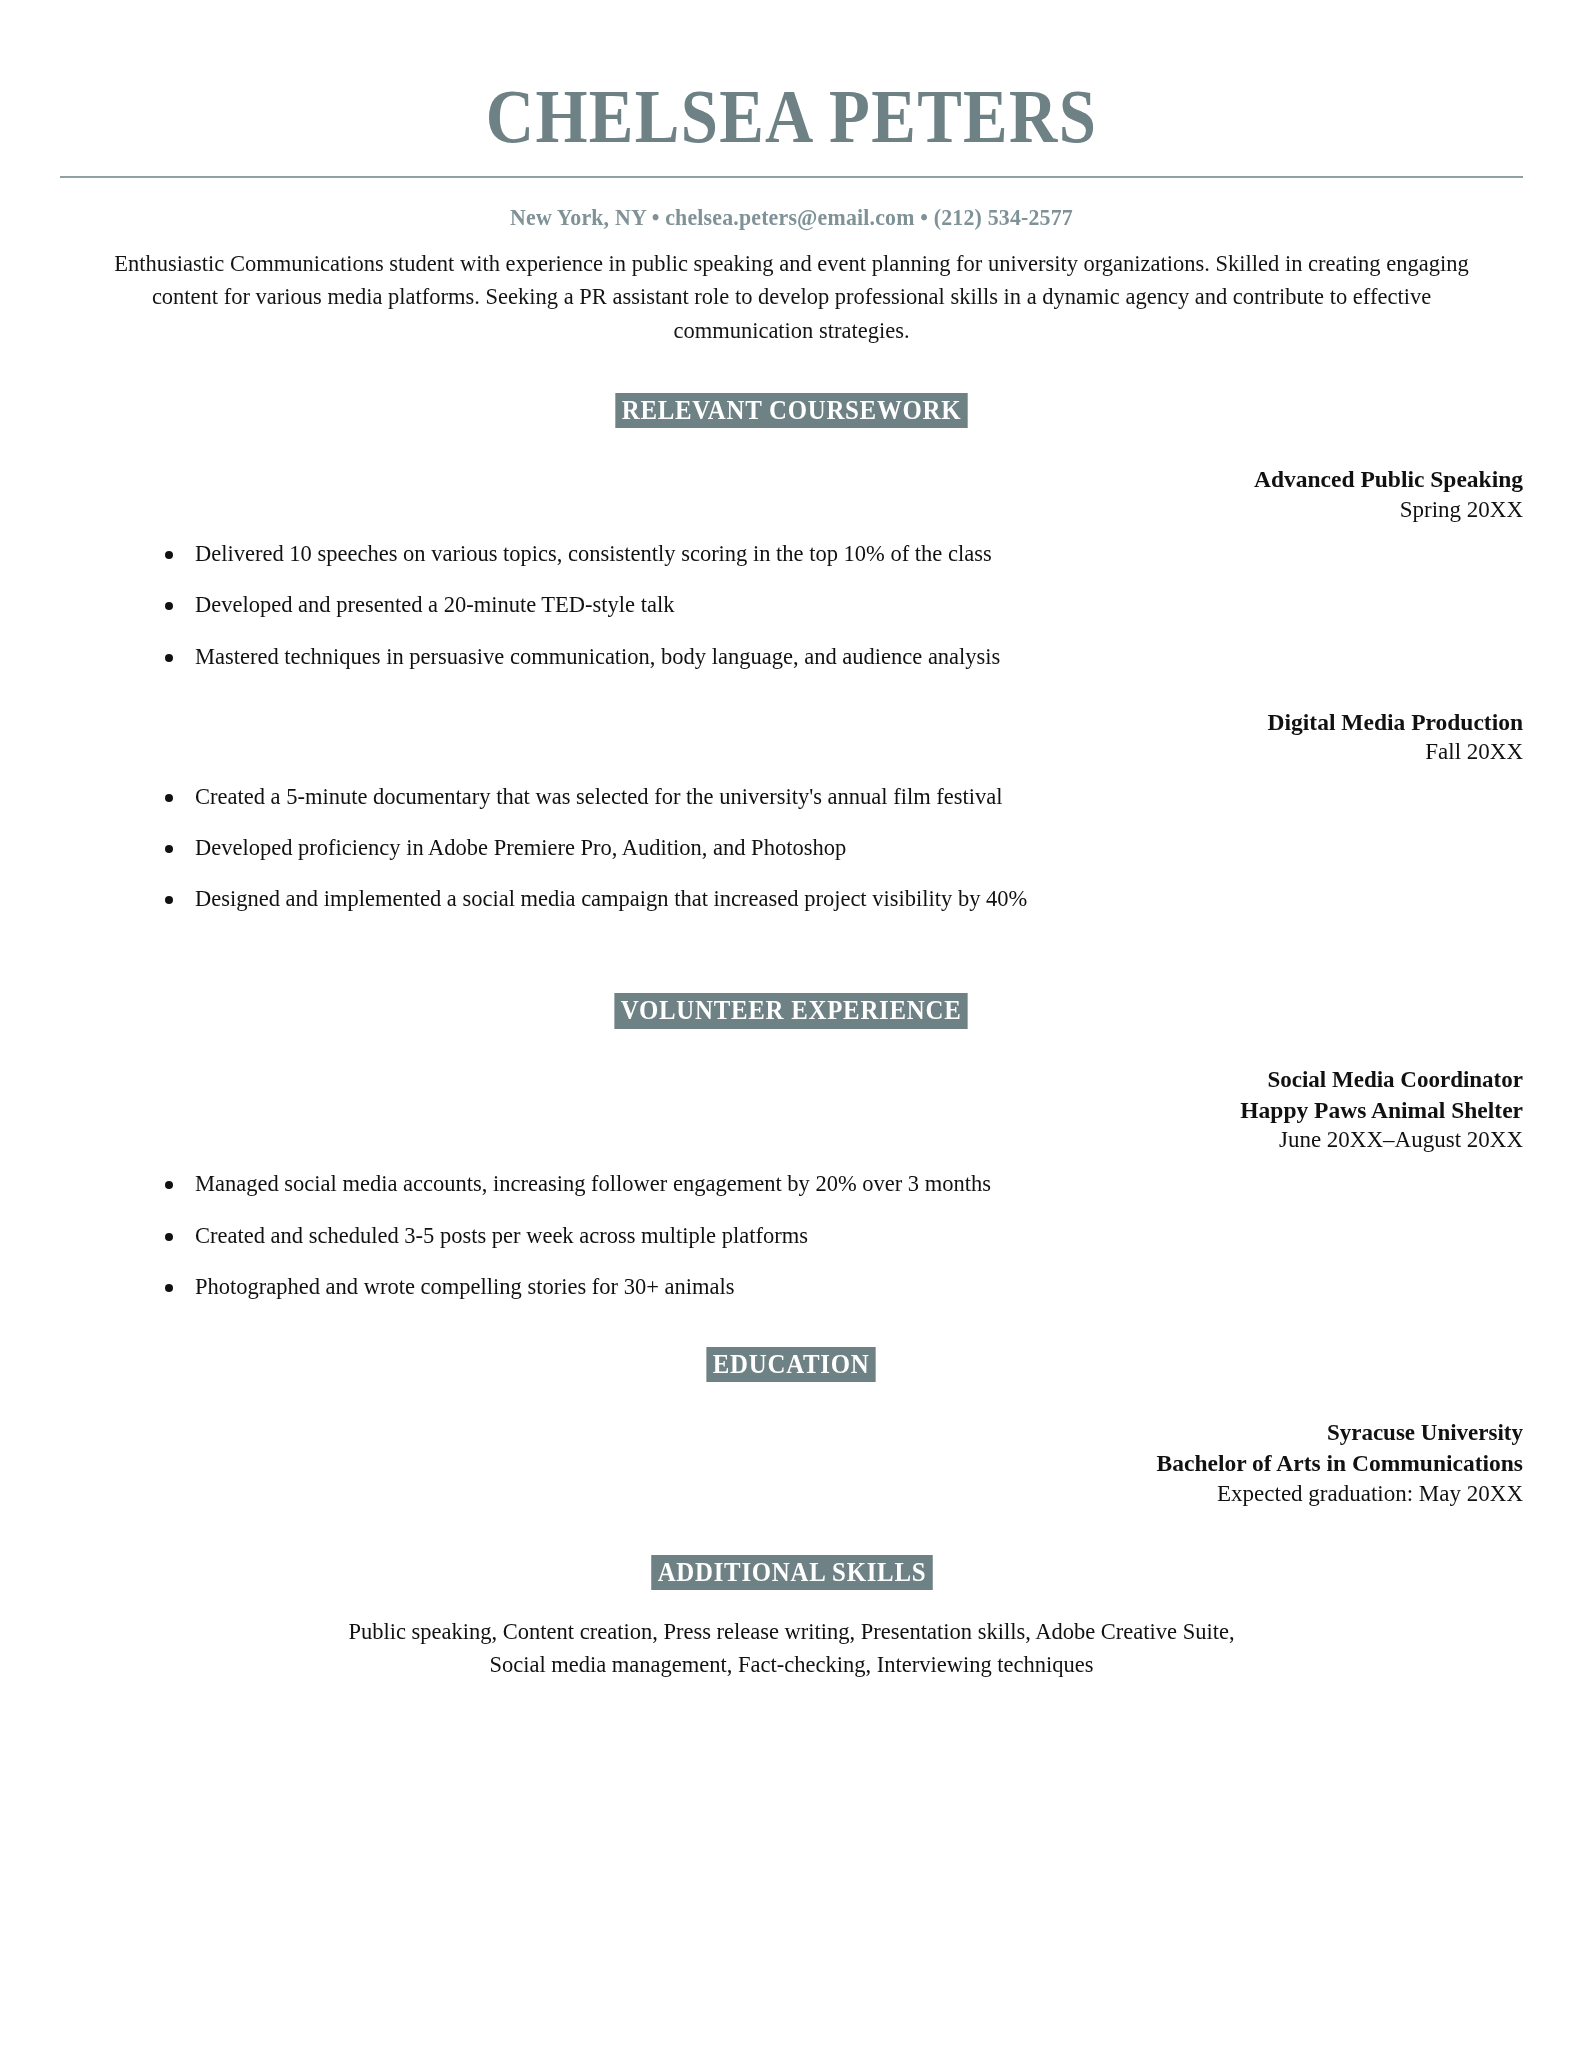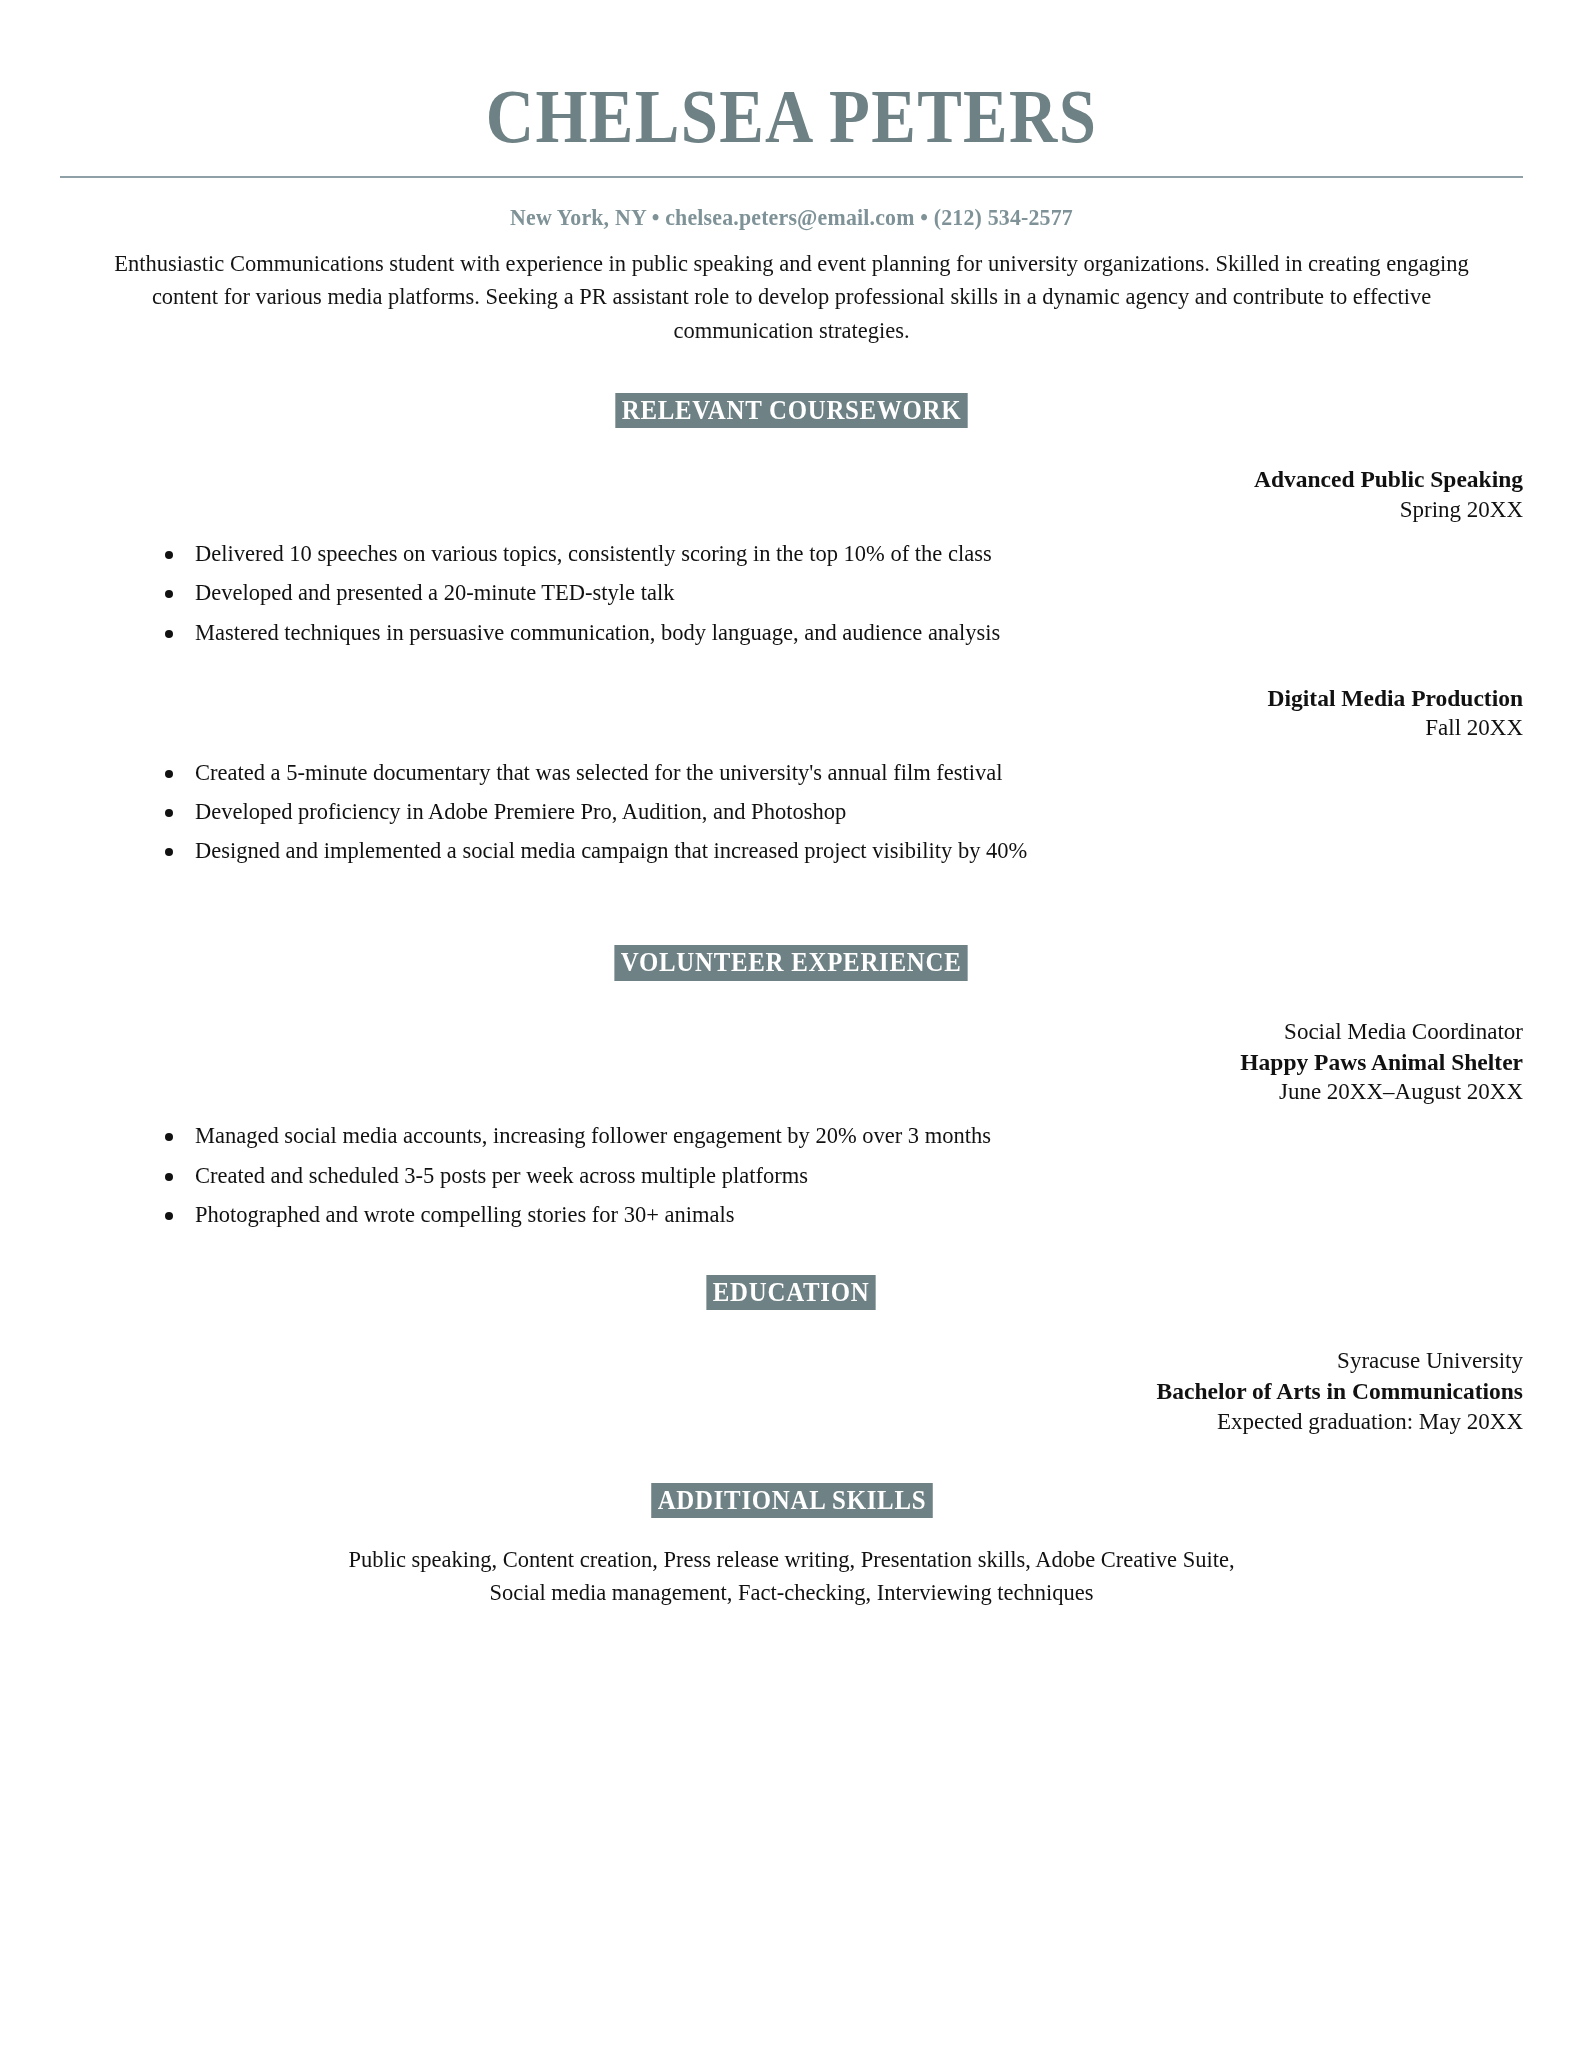--- a/index.html
+++ b/index.html
@@ -84,21 +84,21 @@
   }
 
   
   .entry {
     text-align: right;
     margin-top: 36px;
   }
   .entry-pre {
     font-size: 23px;
     line-height: 1.3;
-    font-weight: 400;
+    font-weight: 700;
   }
   .entry-title {
     font-size: 23.5px;
     line-height: 1.3;
     font-weight: 700;
   }
   .entry-date {
     font-size: 23px;
     line-height: 1.32;
     font-weight: 400;
@@ -108,21 +108,21 @@
   ul.bullets {
     list-style: none;
     margin: 14px 0 0 0;
     padding: 0;
   }
   ul.bullets li {
     position: relative;
     font-size: 22.5px;
     line-height: 1.3;
     padding-left: 135px;
-    margin-top: 10px;
+    margin-top: 22px;
     text-align: left;
   }
   ul.bullets li:first-child { margin-top: 8px; }
   ul.bullets li::before {
     content: "";
     position: absolute;
     left: 105px;
     top: 12px;
     width: 8px;
     height: 8px;

